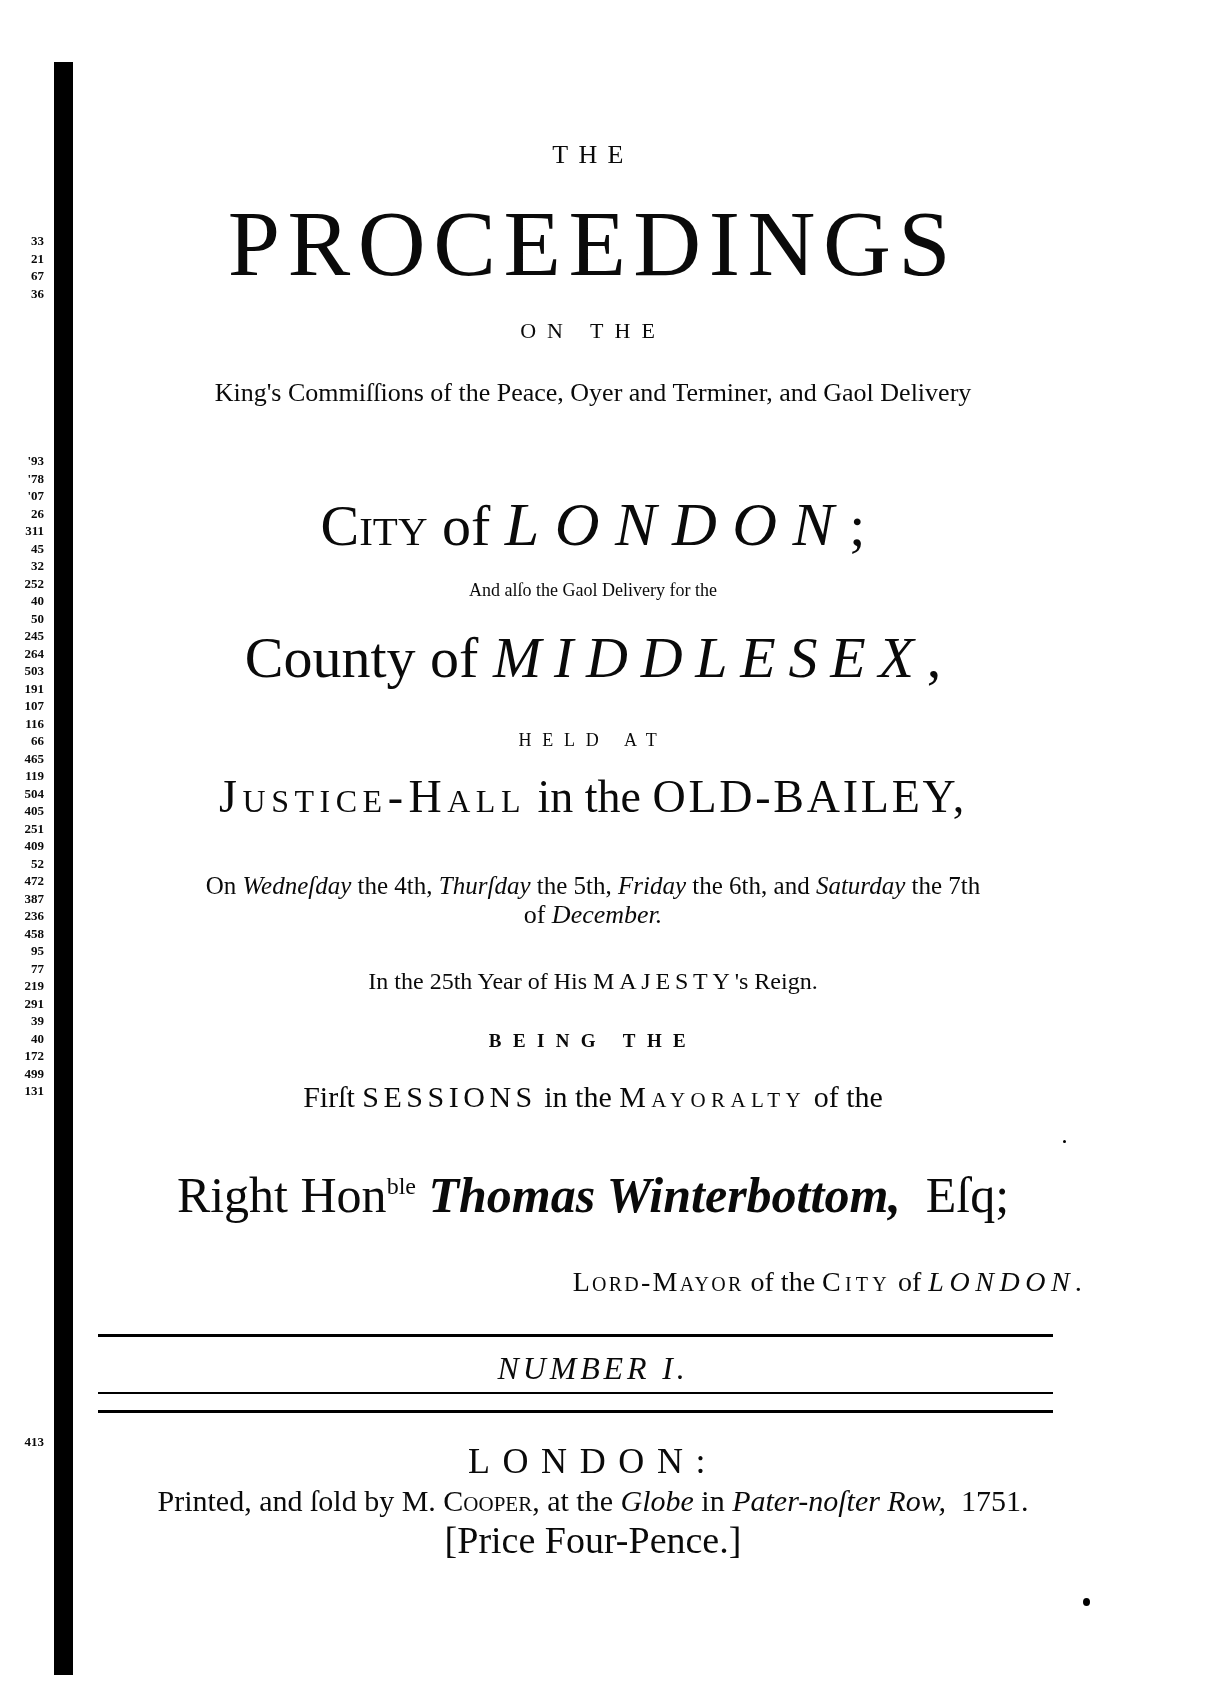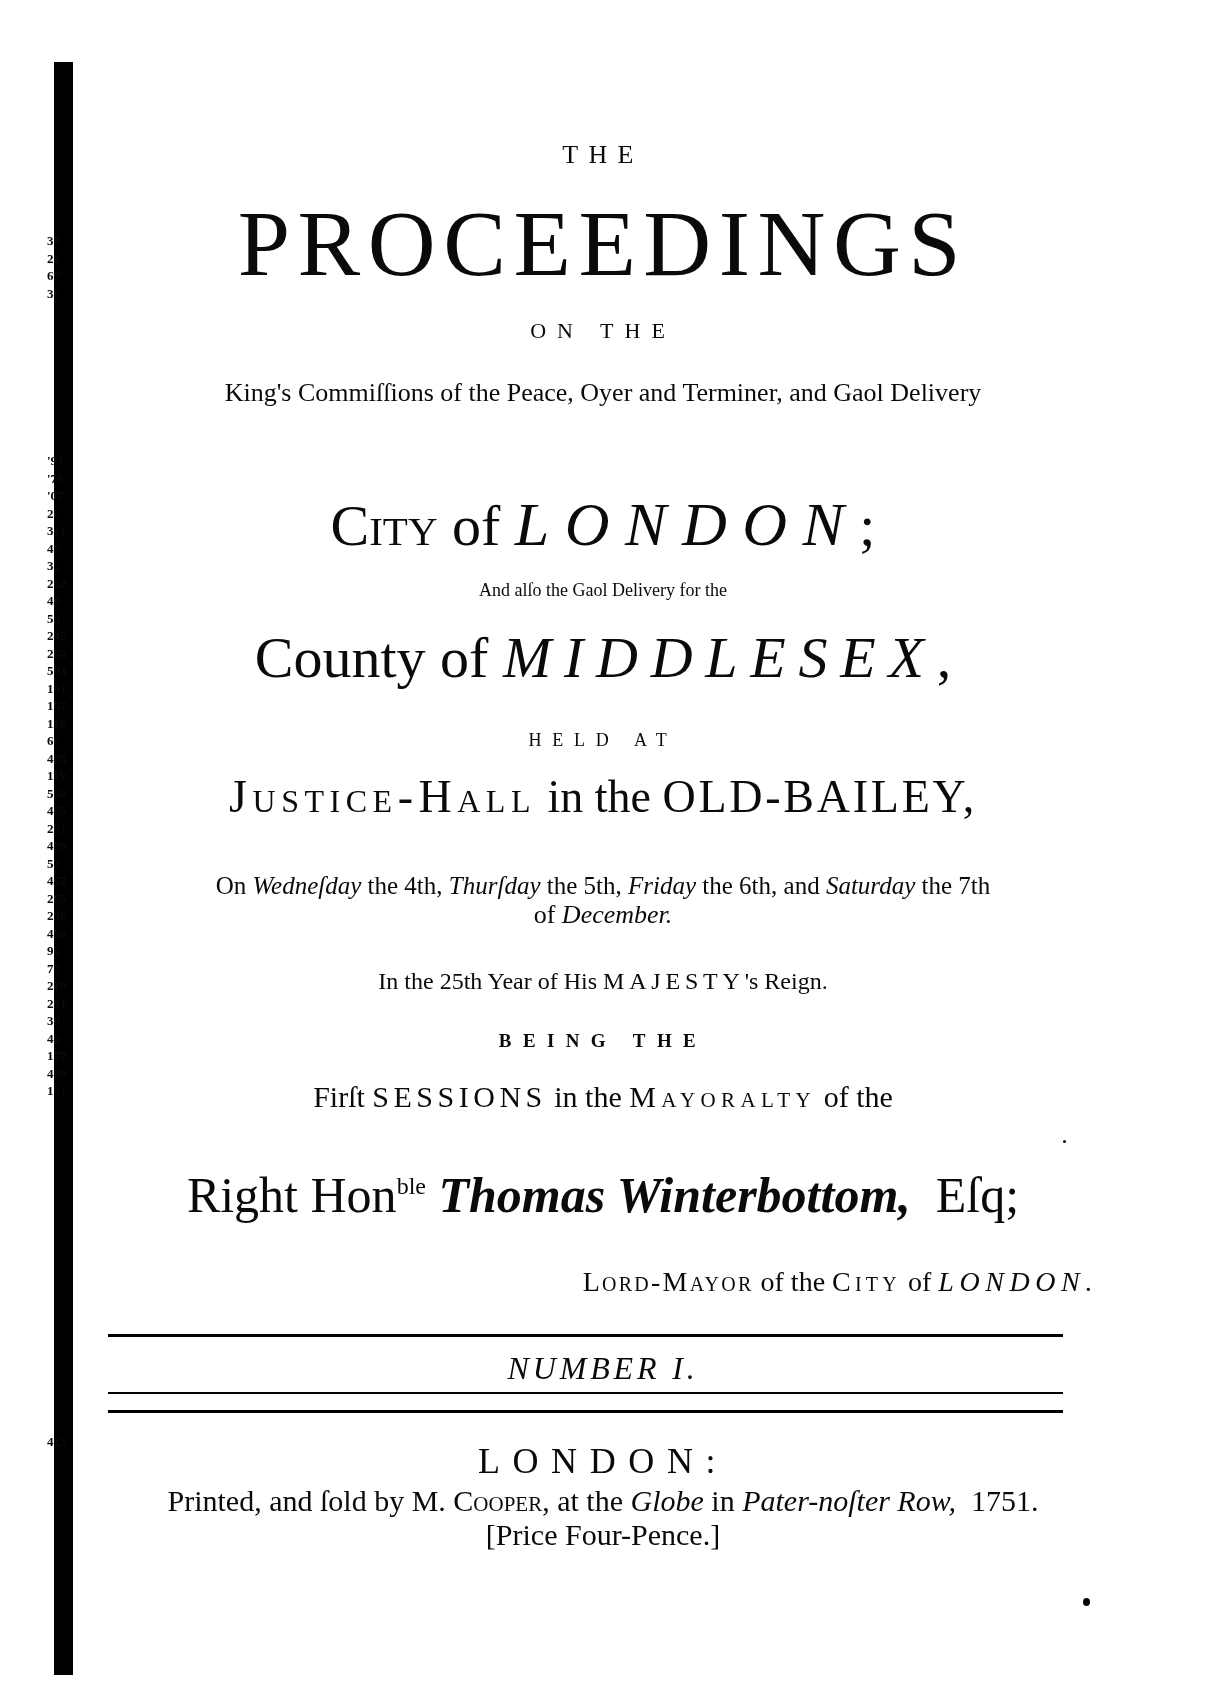--- a/index.html
+++ b/index.html
@@ -5,28 +5,27 @@
   html, body { margin: 0; padding: 0; background: #ffffff; }
   body {
     width: 1206px; height: 1691px; position: relative; overflow: hidden;
     font-family: "Liberation Serif", "DejaVu Serif", serif; color: #0a0a0a;
   }
   .binding-bar {
     position: absolute; left: 54px; top: 62px; width: 19px; height: 1613px;
     background: #000;
   }
   .margin-numbers {
-    position: absolute; left: 0; width: 44px; text-align: left;
+    position: absolute; left: 0; width: 44px; text-align: right;
     font-size: 13px; line-height: 17.5px; font-weight: bold;
     font-family: "Liberation Serif", serif;
-    padding-left: 47px;
   }
   .margin-numbers div { height: 17.5px; }
   .page {
-    position: absolute; left: 108px; top: 0; width: 990px; height: 1691px;
+    position: absolute; left: 98px; top: 0; width: 990px; height: 1691px;
     text-align: center;
   }
   .line { position: absolute; left: 0; right: 0; text-align: center; white-space: nowrap; }
   .spaced { letter-spacing: 0.55em; }
   .sc { font-variant: small-caps; }
   .it { font-style: italic; }
   .rule { position: absolute; left: 0; width: 955px; background: #000; }
   .dot { position: absolute; background: #000; border-radius: 50%; }
 </style>
 </head>
@@ -59,21 +58,21 @@
     <div>116</div>
     <div>66</div>
     <div>465</div>
     <div>119</div>
     <div>504</div>
     <div>405</div>
     <div>251</div>
     <div>409</div>
     <div>52</div>
     <div>472</div>
-    <div>265</div>
+    <div>387</div>
     <div>236</div>
     <div>458</div>
     <div>95</div>
     <div>77</div>
     <div>219</div>
     <div>291</div>
     <div>39</div>
     <div>40</div>
     <div>172</div>
     <div>499</div>
@@ -171,17 +170,17 @@
 
   <div class="line" style="top:1484px; font-size:30px;">
     <span>Printed, and ſold by M.</span>
     <span class="sc">Cooper</span><span>, at the</span>
     <span class="it">Globe</span>
     <span>in</span>
     <span class="it">Pater-noſter Row,</span>
     &nbsp;<span>1751.</span>
   </div>
 
-  <div class="line" style="top:1518px; font-size:30px;text-align:center;">[Price Four-Pence.]</div>
+  <div class="line" style="top:1518px; font-size:38px;text-align:center;">[Price Four-Pence.]</div>
 </div>
 
 <div class="dot" style="left:1083px; top:1598px; width:7px; height:8px;"></div>
 <div class="dot" style="left:1063px; top:1140px; width:3px; height:3px;"></div>
 
 </body></html>

